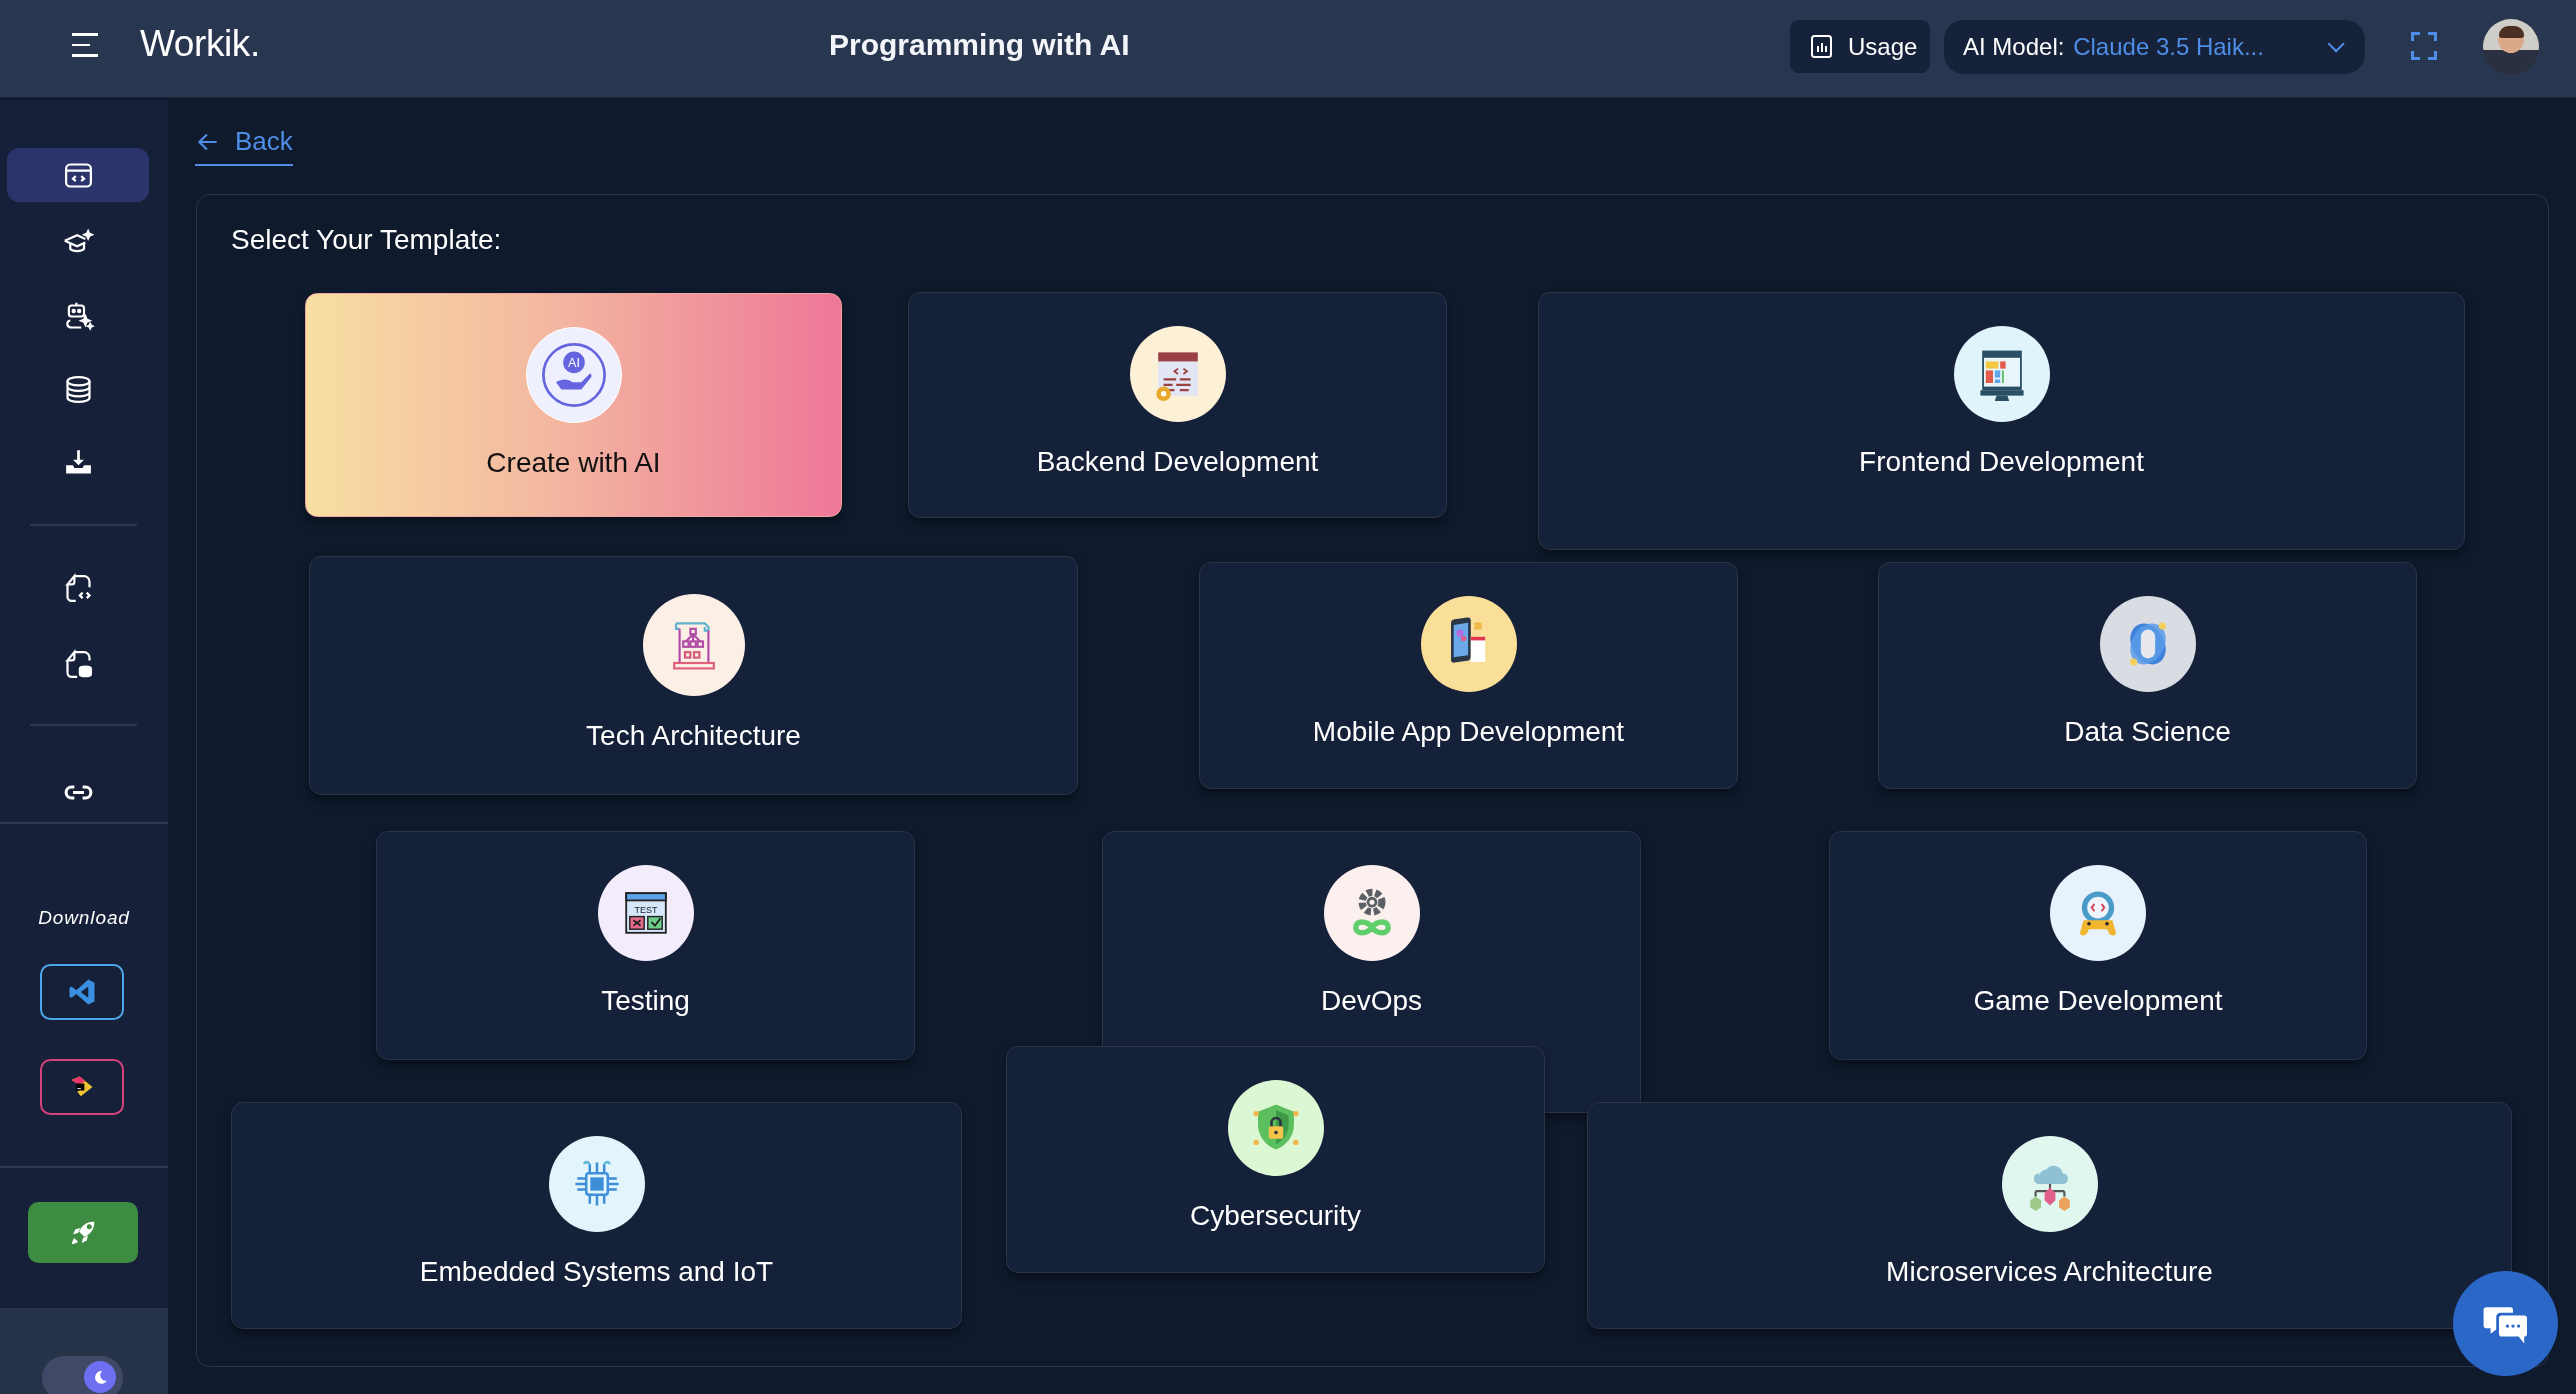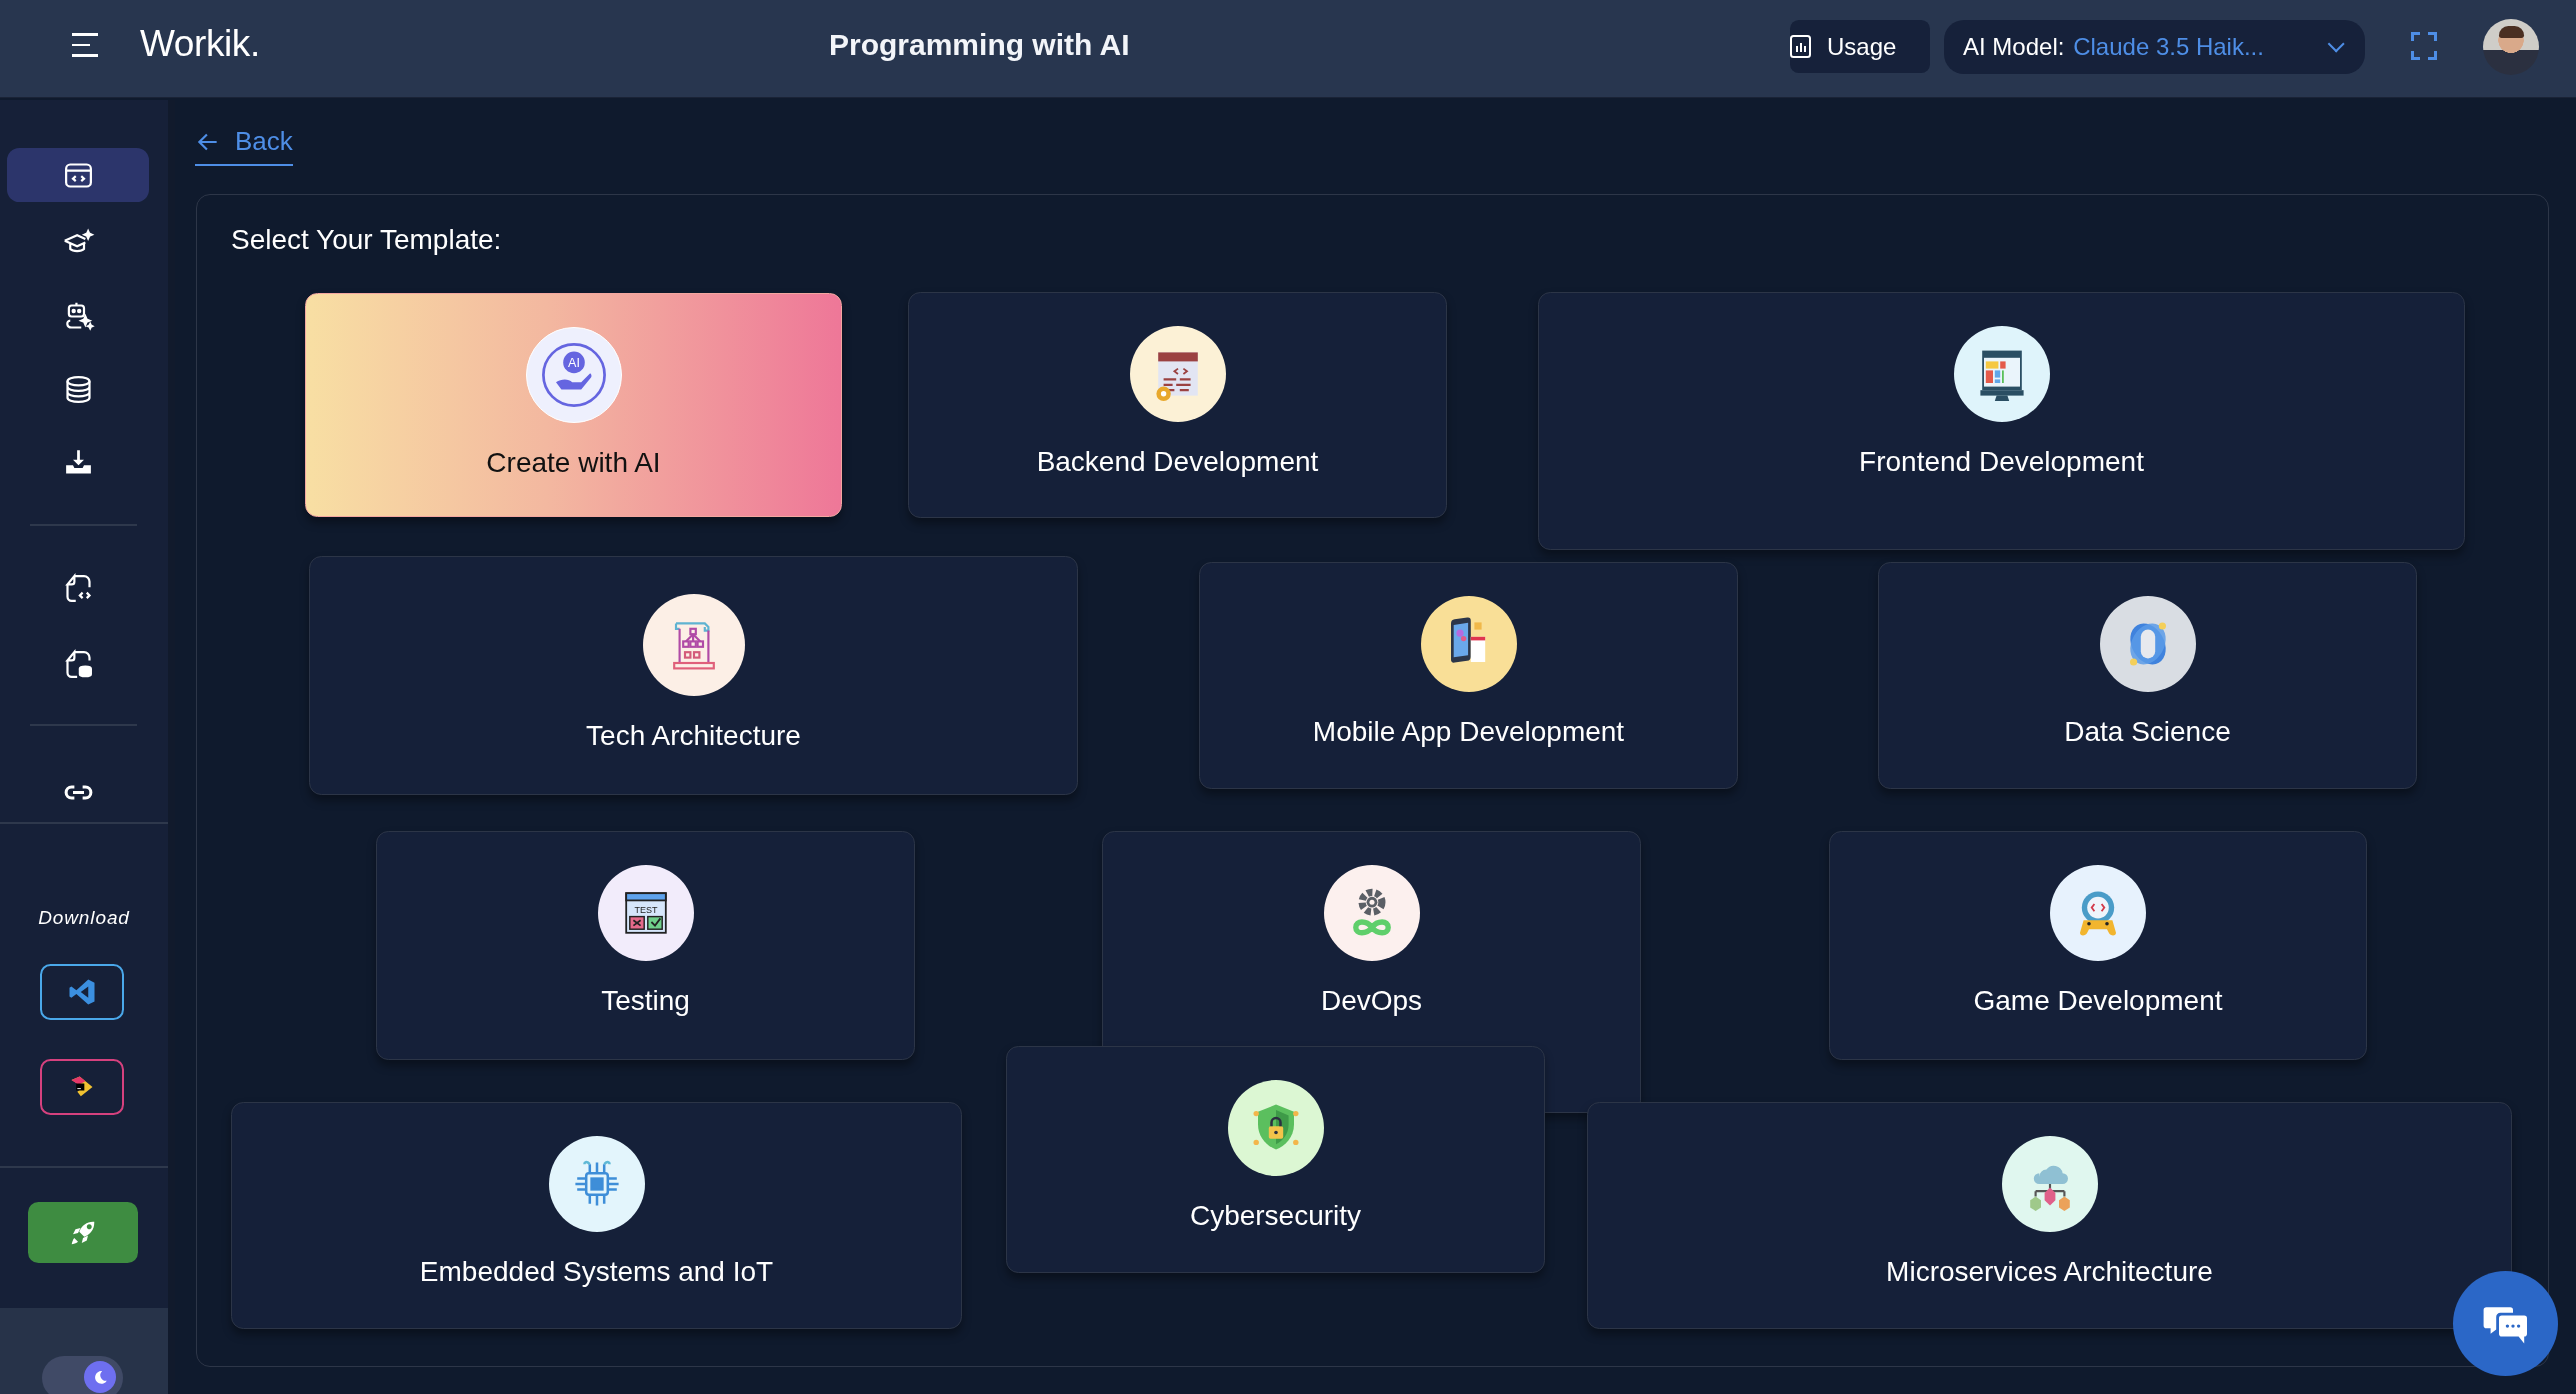--- a/index.html
+++ b/index.html
@@ -7,21 +7,21 @@
   body { background: #0f1a2d; font-family: "Liberation Sans", sans-serif; color: #fff; position: relative; }
 
   .header { position: absolute; left: 0; top: 0; width: 2576px; height: 98px; background: #28364f; border-bottom: 1.8px solid #1a2336; }
   .hamburger { position: absolute; left: 72px; top: 33px; width: 26px; height: 26px; cursor: pointer; }
   .hamburger span { display: block; height: 2.6px; background: #fff; margin-bottom: 8px; }
   .hamburger span:nth-child(1) { width: 26px; }
   .hamburger span:nth-child(2) { width: 17.5px; }
   .hamburger span:nth-child(3) { width: 26px; }
   .logo { position: absolute; left: 140px; top: 23px; font-size: 37px; color: #fff; font-weight: normal; letter-spacing: -0.4px; }
   .page-title { position: absolute; left: 829px; top: 28px; font-size: 30px; font-weight: bold; color: #f3f5f9; }
-  .usage-btn { position: absolute; left: 1790px; top: 20px; width: 140px; height: 53px; background: #16213a; border-radius: 8.8px; display: flex; align-items: center; gap: 16px; font-size: 24px; color: #fff; cursor: pointer; }
+  .usage-btn { position: absolute; left: 1790px; top: 20px; width: 140px; height: 53px; background: #16213a; border-radius: 8.8px; display: flex; align-items: center; padding-left: 21px; gap: 16px; font-size: 24px; color: #fff; cursor: pointer; }
   .usage-icon { width: 21px; height: 23px; border: 2.2px solid #fff; border-radius: 3.5px; position: relative; }
   .usage-icon i { position: absolute; bottom: 4.4px; width: 2.2px; background: #fff; }
   .model-select { position: absolute; left: 1944px; top: 20px; width: 421px; height: 54px; background: #16213a; border-radius: 20px; display: flex; align-items: center; padding-left: 19px; font-size: 24px; cursor: pointer; }
   .model-label { color: #fff; margin-right: 8.8px; }
   .model-value { color: #4e8ee6; }
   .model-chevron { position: absolute; right: 23px; top: 17.5px; width: 12.3px; height: 12.3px; border-right: 2.2px solid #4e8ee6; border-bottom: 2.2px solid #4e8ee6; transform: rotate(45deg); }
   .fullscreen { position: absolute; left: 2411px; top: 32px; width: 26px; height: 28px; cursor: pointer; }
   .fullscreen i { position: absolute; width: 8.8px; height: 8.8px; border-color: #4e8ee6; border-style: solid; border-width: 0; }
   .avatar { position: absolute; left: 2483px; top: 19px; width: 56px; height: 56px; border-radius: 50%; background: radial-gradient(circle at 50% 38%, #d9a98a 0 28%, transparent 29%), linear-gradient(180deg, #cfcdc8 0 55%, #2b3040 56%); overflow: hidden; cursor: pointer; }
   .avatar .hair { position: absolute; left: 16px; top: 7px; width: 24.6px; height: 12.3px; background: #4a2f22; border-radius: 12.3px 12.3px 3.5px 3.5px; }

